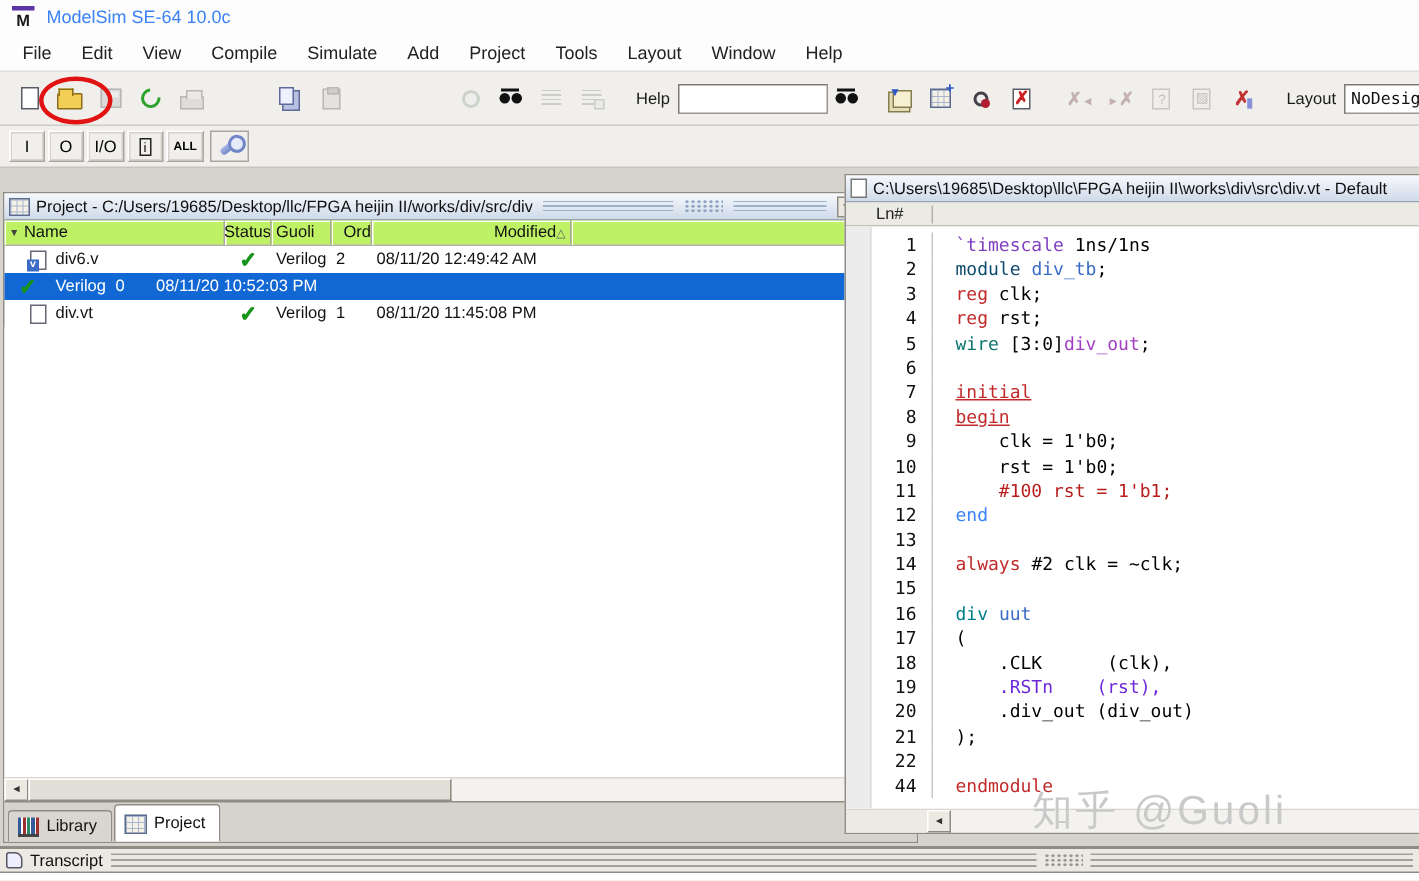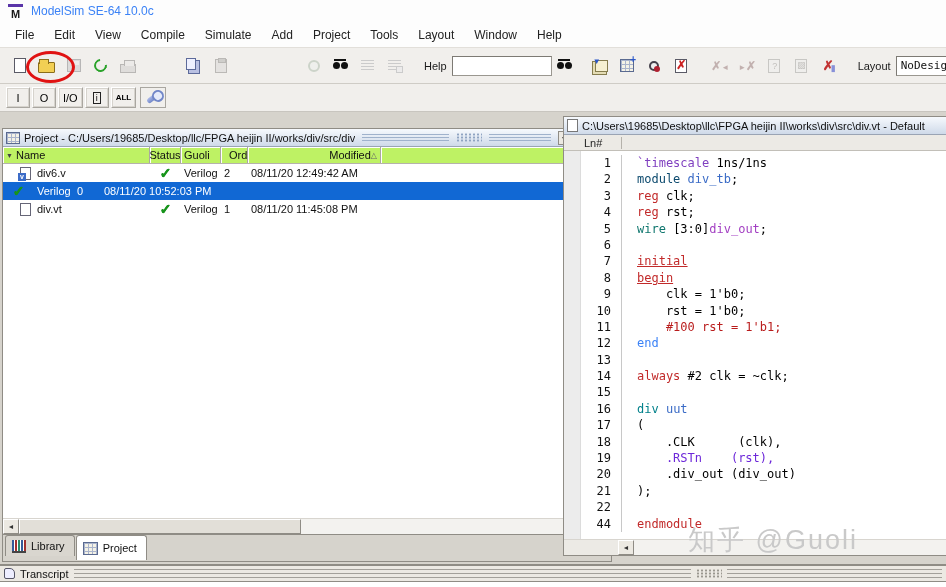--- a/index.html
+++ b/index.html
@@ -113,21 +113,21 @@
   .pane-body { flex:1; background:#fff; }
 
   
   .hscroll { height:16px; flex:none; display:flex; background:#f3f2ef; border-top:1px solid #d8d5cf; }
   .sbtn { width:16px; height:100%; background:#ece9e2; border:1px solid #fff; border-right-color:#8f8c85; border-bottom-color:#8f8c85; font-size:7px; color:#333; display:flex; align-items:center; justify-content:center; flex:none; }
   .sthumb { width:282px; background:#e2dfd8; border:1px solid #fff; border-right-color:#8f8c85; border-bottom-color:#8f8c85; flex:none; }
   .strack { flex:1; }
   .sspacer { width:54px; flex:none; background:#eceae5; }
 
   
-  .tabbar { height:27px; flex:none; background:#d6d3cc; border-top:1px solid #8f8c85; display:flex; align-items:flex-start; padding-left:2px; position:relative; }
+  .tabbar { height:27px; flex:none; background:#d6d3cc; border-top:1px solid #8f8c85; display:flex; align-items:flex-end; padding-left:2px; position:relative; }
   .tab { height:21px; display:flex; align-items:center; gap:5px; padding:0 9px 0 6px; border:1px solid #8f8c85; border-bottom:none; border-radius:3px 3px 0 0; background:#d9d6cf; margin-right:1px; font-size:11px; }
   .tab.active { height:25px; background:#fff; position:relative; z-index:2; }
   .ic-library { width:14px; height:13px; border-bottom:2px solid #444; background:repeating-linear-gradient(90deg,#335a9a 0 2px,#fff 2px 3px,#a03030 3px 5px,#fff 5px 6px,#2a8a6a 6px 8px,#fff 8px 9px); }
   .ic-project { width:15px; height:13px; border:1px solid #5a6a90; background:#f4f2e6; background-image:linear-gradient(#aab4cc 1px, transparent 1px), linear-gradient(90deg,#aab4cc 1px,transparent 1px); background-size:4px 4px; }
   .tab-arrows { position:absolute; right:2px; bottom:5px; display:flex; gap:1px; }
   .tab-arrows .sbtn { width:14px; height:15px; }
 
   
   .lnheader { height:16px; flex:none; display:flex; align-items:center; background:#eceae5; border-bottom:1px solid #c2bfb8; font-size:11px; color:#222; }
   .lnheader .lnlabel { width:58px; padding-left:20px; border-right:1px solid #b5b2ab; }

